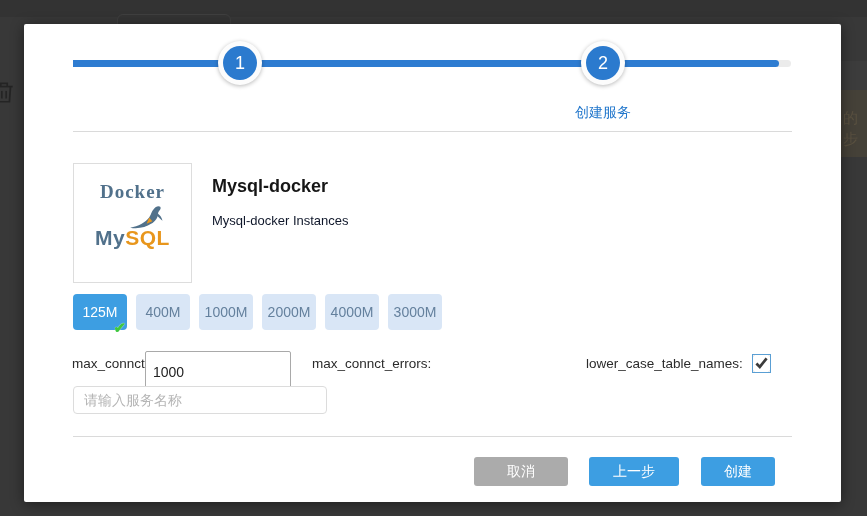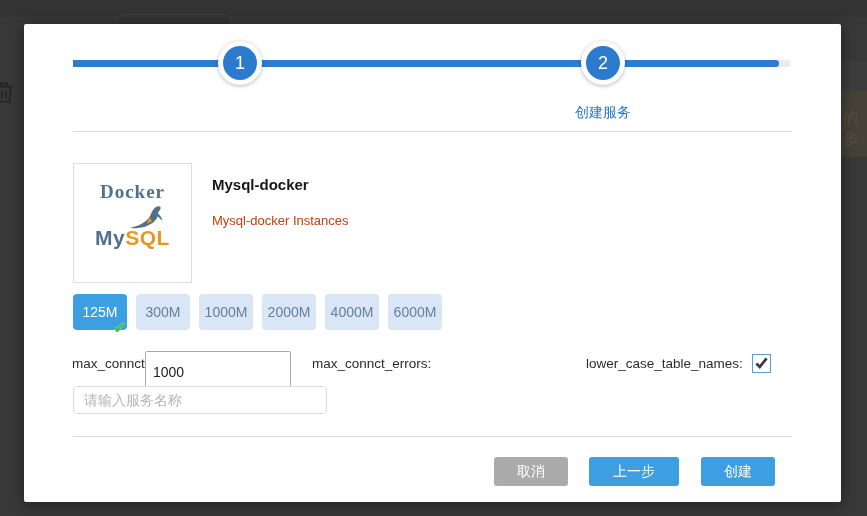--- a/index.html
+++ b/index.html
@@ -71,22 +71,22 @@
   }
   .logo-docker {
     margin-top:17px; font-family:"Liberation Serif", serif; font-weight:bold;
     font-size:19px; color:#51718b; letter-spacing:1px;
   }
   .logo-dolphin { width:38px; height:27px; margin:1px 0 -5px 26px; }
   .logo-mysql { font-size:21px; font-weight:bold; letter-spacing:0.5px; }
   .logo-mysql .my  { color:#51718b; }
   .logo-mysql .sql { color:#e8961c; }
 
-  .svc-title    { position:absolute; left:188px; top:152px; font-size:15px; font-weight:bold; color:#161616; }
-  .svc-subtitle { position:absolute; left:188px; top:189px; font-size:13px; color:#c2410c; }
+  .svc-title    { position:absolute; left:188px; top:152px; font-size:18px; font-weight:bold; color:#161616; }
+  .svc-subtitle { position:absolute; left:188px; top:189px; font-size:13px; color:#0f172a; }
 
   
   .mem-row { position:absolute; left:49px; top:270px; display:flex; gap:9px; }
   .mem-btn {
     height:36px; min-width:54px; padding:0 1px;
     border:none; border-radius:4px;
     background:#d9e6f6; color:#64809d;
     font-size:14px; font-family:"Liberation Sans", sans-serif;
     cursor:pointer; position:relative;
   }
@@ -125,21 +125,21 @@
   }
   .name-input::placeholder { color:#b5b5b5; }
 
   
   .footer { position:absolute; right:66px; top:433px; display:flex; }
   .btn {
     height:29px; border:none; border-radius:3px;
     color:#ffffff; font-size:14px;
     font-family:"Liberation Sans", sans-serif; cursor:pointer;
   }
-  .btn-cancel { width:74px; background:#ababab; }
+  .btn-cancel { width:94px; background:#ababab; }
   .btn-prev   { width:90px; background:#3d9ee2; margin-left:21px; }
   .btn-create { width:74px; background:#3d9ee2; margin-left:22px; }
 </style>
 </head>
 <body>
 
 <div class="bg-topbar"></div>
 <div class="bg-dim-button"></div>
 <div class="bg-trash">
   <svg viewBox="0 0 24 24" width="26" height="26" fill="none" stroke="currentColor" stroke-width="1.6">
@@ -182,25 +182,25 @@
     </div>
   </div>
   <div class="svc-title">Mysql-docker</div>
   <div class="svc-subtitle">Mysql-docker Instances</div>
 
   <div class="mem-row">
     <button class="mem-btn selected">
       <span>125M</span>
       <span class="mem-check">✔</span>
     </button>
-    <button class="mem-btn">300M</button>
+    <button class="mem-btn">400M</button>
     <button class="mem-btn">1000M</button>
     <button class="mem-btn">2000M</button>
     <button class="mem-btn">4000M</button>
-    <button class="mem-btn">6000M</button>
+    <button class="mem-btn">3000M</button>
   </div>
 
   <div class="param-row">
     <span class="param-label pl-1">max_connctions:</span>
     <input class="param-input pi-1" type="text" value="1000" style="">
     <span class="param-label pl-2">max_connct_errors:</span>
     <span class="param-label pl-3">lower_case_table_names:</span>
     <input class="param-checkbox" type="checkbox" checked="checked" style="">
   </div>
 

